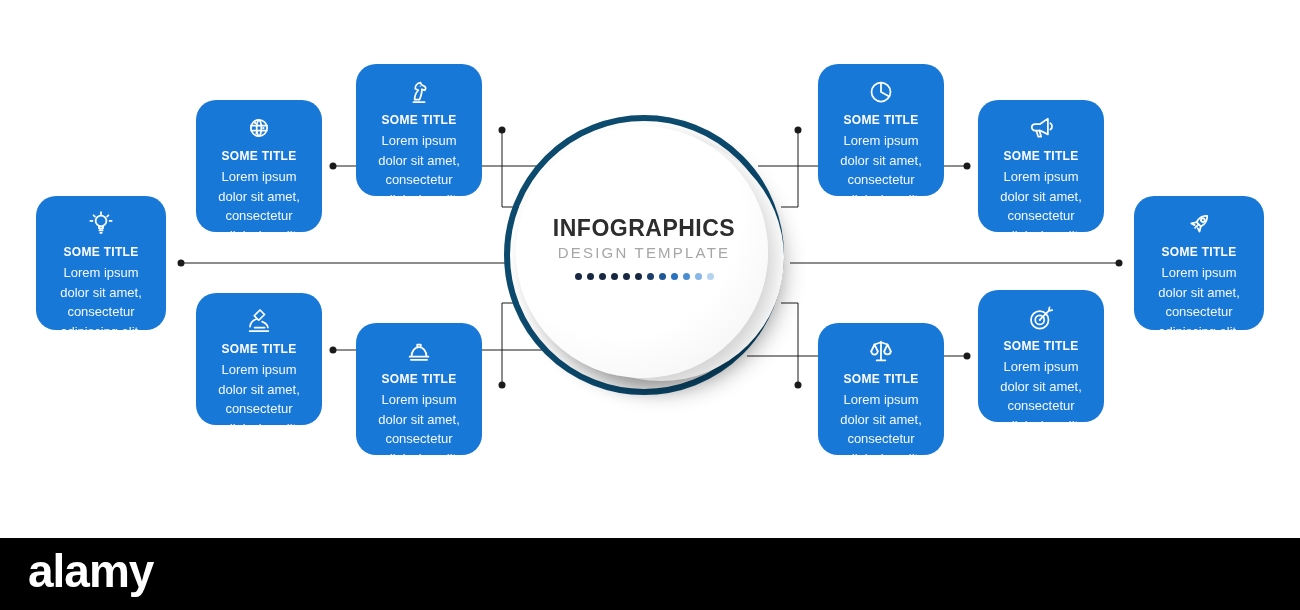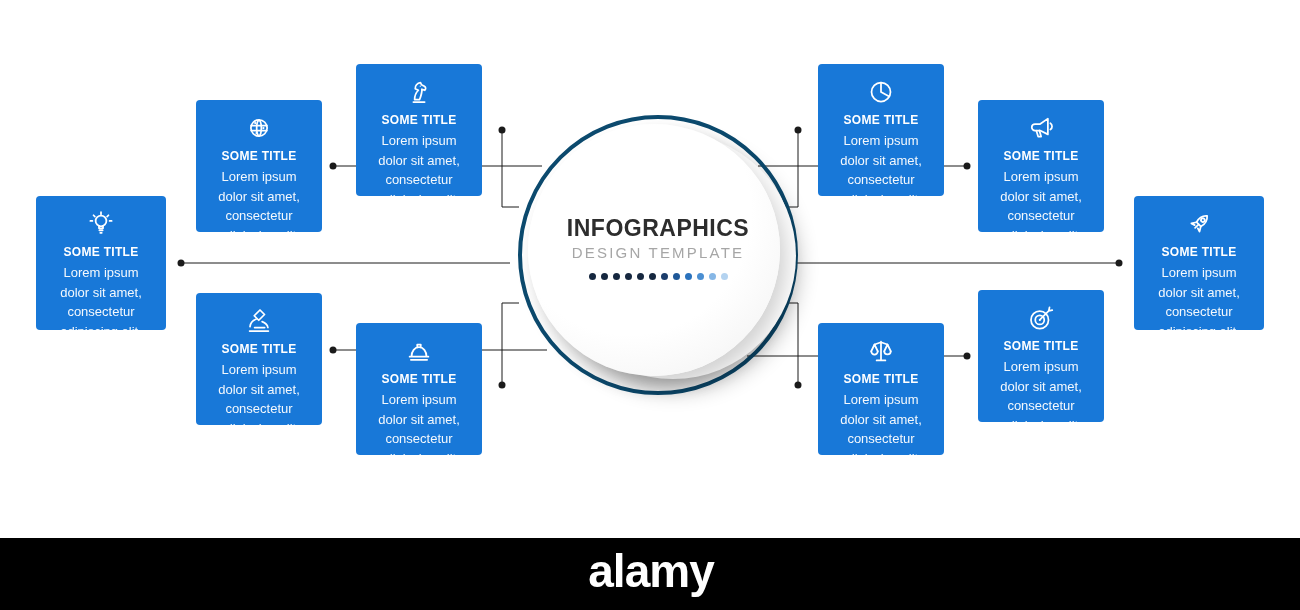--- a/index.html
+++ b/index.html
@@ -14,21 +14,21 @@
     overflow:hidden;
     font-family:"Liberation Sans",sans-serif;
   }
   .connectors{position:absolute;left:0;top:0;pointer-events:none;}
 
   
   .card{
     position:absolute;
     width:126px;height:132px;
     background:var(--blue);
-    border-radius:4px;
+    border-radius:20px;
     color:#fff;
     box-sizing:border-box;
     padding:13px 9px 8px;
     display:flex;flex-direction:column;align-items:center;
     text-align:center;
   }
   .pos-a{left:36px;top:196px;width:130px;height:134px;}
   .pos-b{left:196px;top:100px;}
   .pos-c{left:196px;top:293px;}
   .pos-d{left:356px;top:64px;}
@@ -43,23 +43,23 @@
     font-size:12px;font-weight:bold;letter-spacing:.3px;
     margin:6px 0 4px;
   }
   .card-body{
     font-size:13px;line-height:1.5;margin:0;opacity:.95;
     max-width:104px;
   }
 
   
   .center-wrap{
-    position:absolute;left:518px;top:115px;width:280px;height:280px;
+    position:absolute;left:504px;top:115px;width:280px;height:280px;
     border-radius:50%;
-    border:4px solid #0c4a6e;
+    border:6px solid #0c4a6e;
     box-sizing:border-box;
     text-align:center;
   }
   .circle-back{
     position:absolute;left:28px;top:14px;width:246px;height:246px;
     border-radius:50%;background:#fbfbfb;
     box-shadow:0 10px 22px rgba(0,0,0,.32);
   }
   .circle-front{
     position:absolute;left:6px;top:5px;width:252px;height:252px;
@@ -74,21 +74,21 @@
   }
   .c-title{font-size:23px;font-weight:bold;letter-spacing:.5px;color:#2d2d2d;}
   .c-sub{font-size:15px;font-weight:normal;letter-spacing:2.2px;color:#a6a6a6;margin-top:2px;}
   .c-dots{display:flex;gap:5px;margin-top:12px;}
   .dot{width:7px;height:7px;border-radius:50%;}
 
   
   .footer{
     position:absolute;left:0;bottom:0;width:100%;height:72px;
     background:#000;color:#fff;
-    display:flex;align-items:center;justify-content:center;
+    display:flex;align-items:center;justify-content:flex-start;
     box-sizing:border-box;padding:0 26px 0 28px;
   }
   .brand{font-size:46px;font-weight:bold;letter-spacing:-1px;transform:translateY(-3px);}
   .meta{font-size:13px;line-height:1.55;text-align:right;}
 </style>
 </head>
 <body>
 
 <div class="stage">
 

